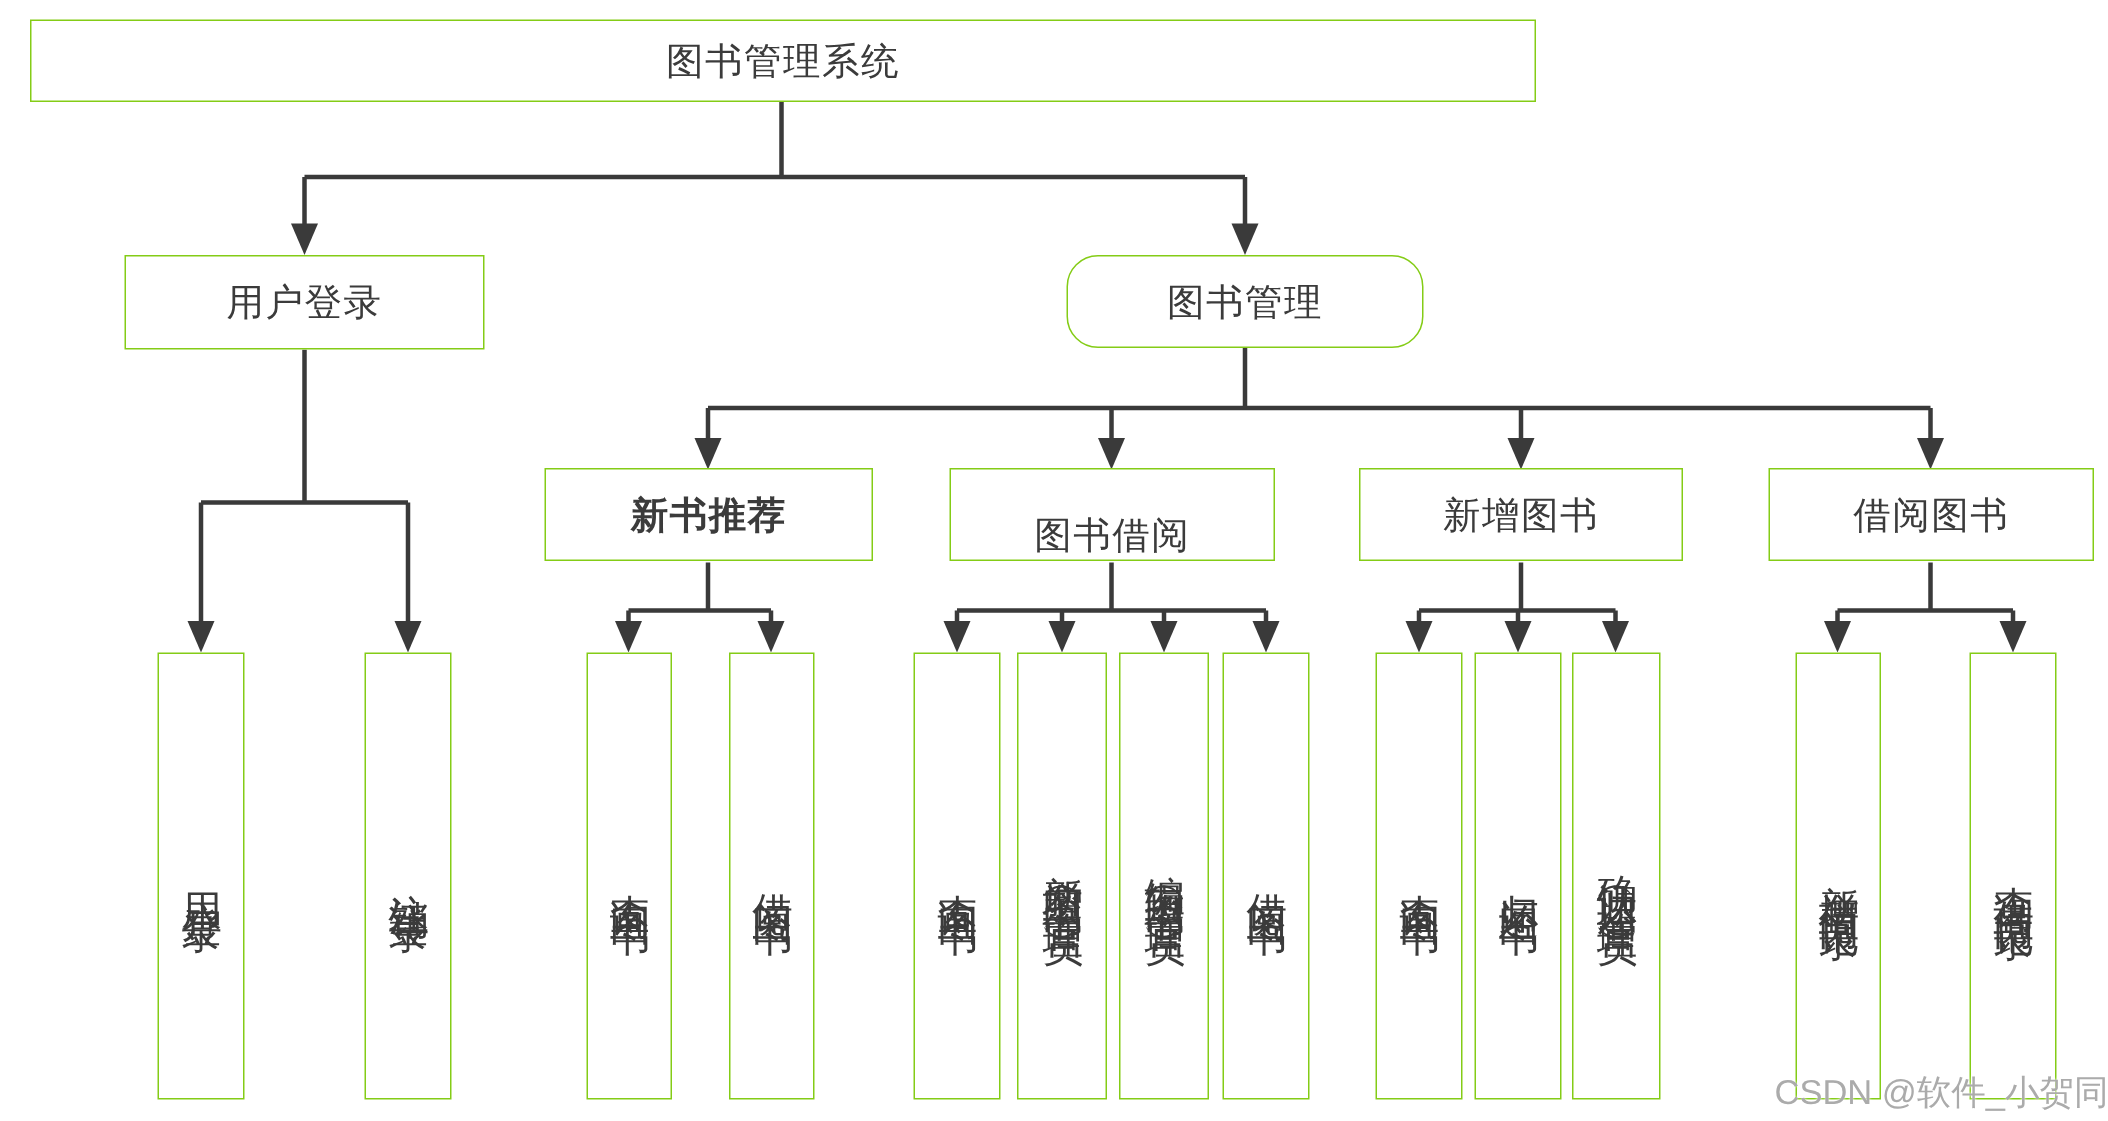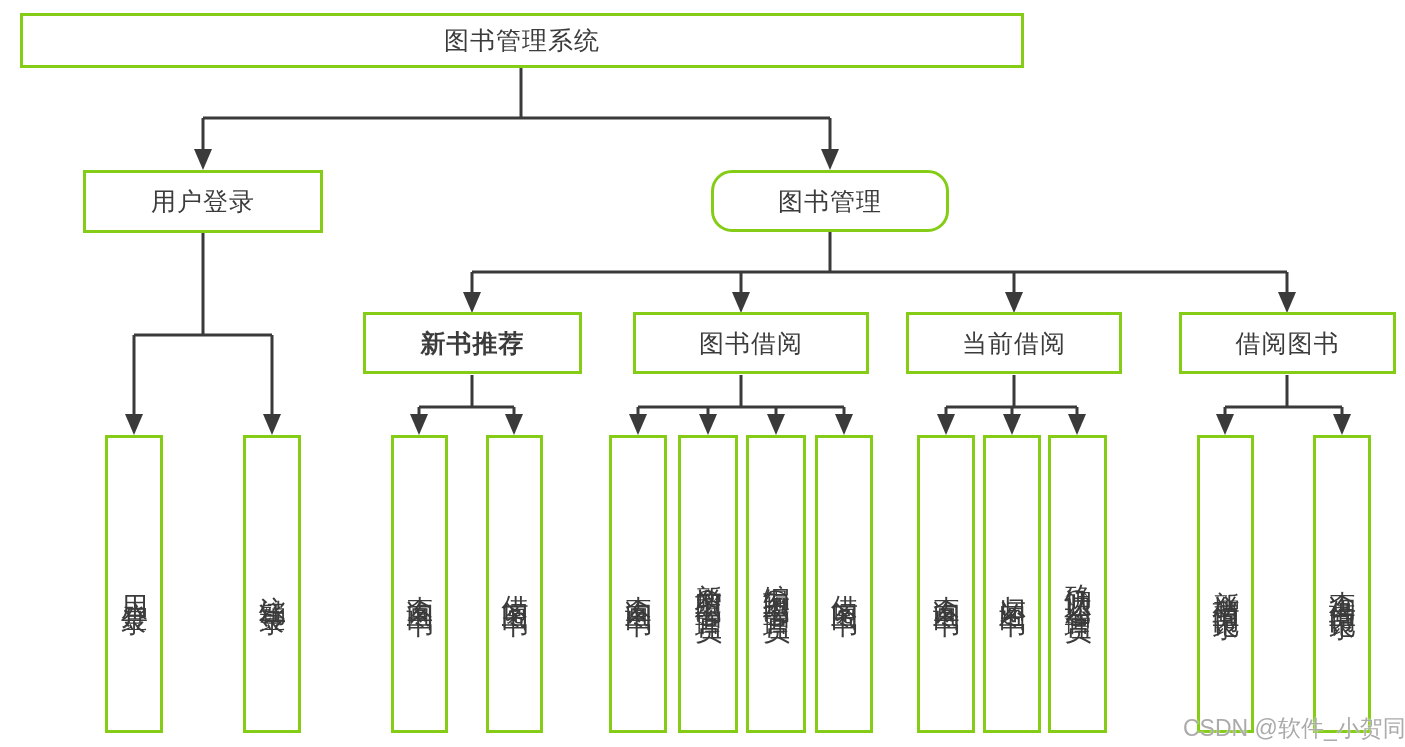--- a/index.html
+++ b/index.html
@@ -19,21 +19,21 @@
     position: absolute;
     left: 0; top: 0;
     width: 1405px;
     height: 747px;
     z-index: 1;
   }
   .node {
     position: absolute;
     box-sizing: border-box;
     background: #ffffff;
-    border: 3px solid #84cc16;
+    border: 1px solid #84cc16;
     display: flex;
     align-items: center;
     justify-content: center;
     z-index: 2;
     color: #3b3b3b;
   }
   .hbox .lbl {
     font-size: 25px;
     letter-spacing: 1px;
     white-space: nowrap;
@@ -101,25 +101,25 @@
   <div class="node hbox" style="left:83px; top:170px; width:240px; height:63px;">
     <span class="lbl">用户登录</span>
   </div>
   <div class="node hbox" style="left:711px; top:170px; width:238px; height:62px;border-radius:21px;">
     <span class="lbl">图书管理</span>
   </div>
 
   <div class="node hbox" style="left:363px; top:312px; width:219px; height:62px;font-weight:bold;">
     <span class="lbl">新书推荐</span>
   </div>
-  <div class="node hbox" style="left:633px; top:312px; width:236px; height:62px;">
+  <div class="node hbox" style="left:633px; top:312px; width:217px; height:62px;align-items:flex-end;">
     <span class="lbl">图书借阅</span>
   </div>
   <div class="node hbox" style="left:906px; top:312px; width:216px; height:62px;">
-    <span class="lbl">当前借阅</span>
+    <span class="lbl">新增图书</span>
   </div>
   <div class="node hbox" style="left:1179px; top:312px; width:217px; height:62px;">
     <span class="lbl">借阅图书</span>
   </div>
 
   <div class="node leaf" style="left:105px; top:435px; width:58px; height:298px;">
     <span class="lbl">用户登录</span>
   </div>
   <div class="node leaf" style="left:243px; top:435px; width:58px; height:298px;">
     <span class="lbl">注销登录</span>

